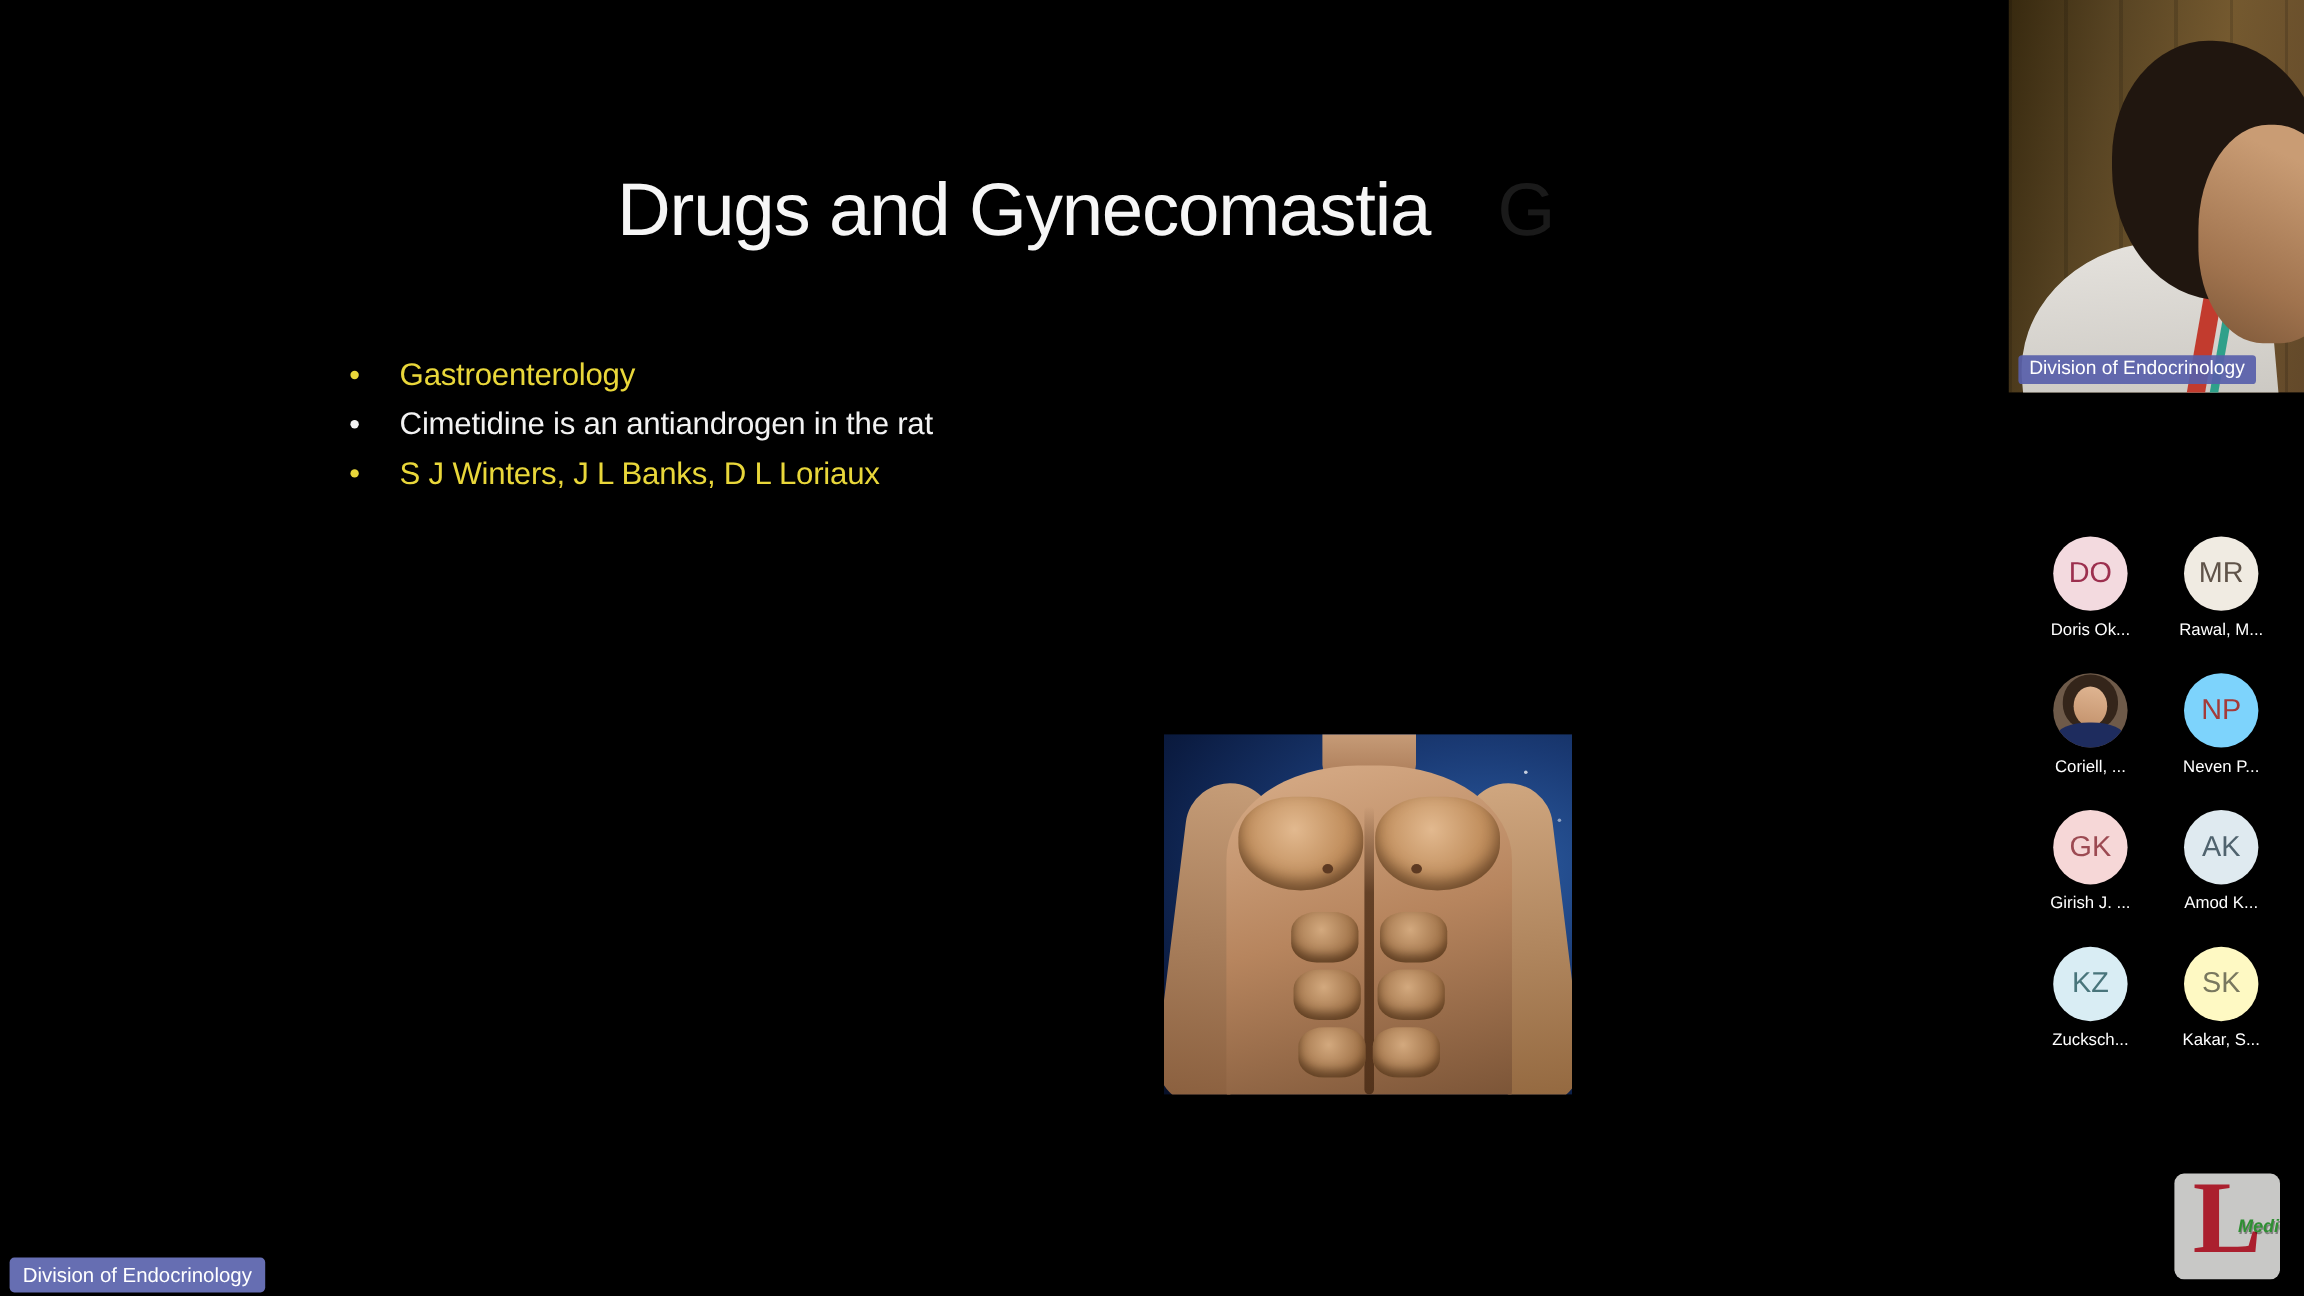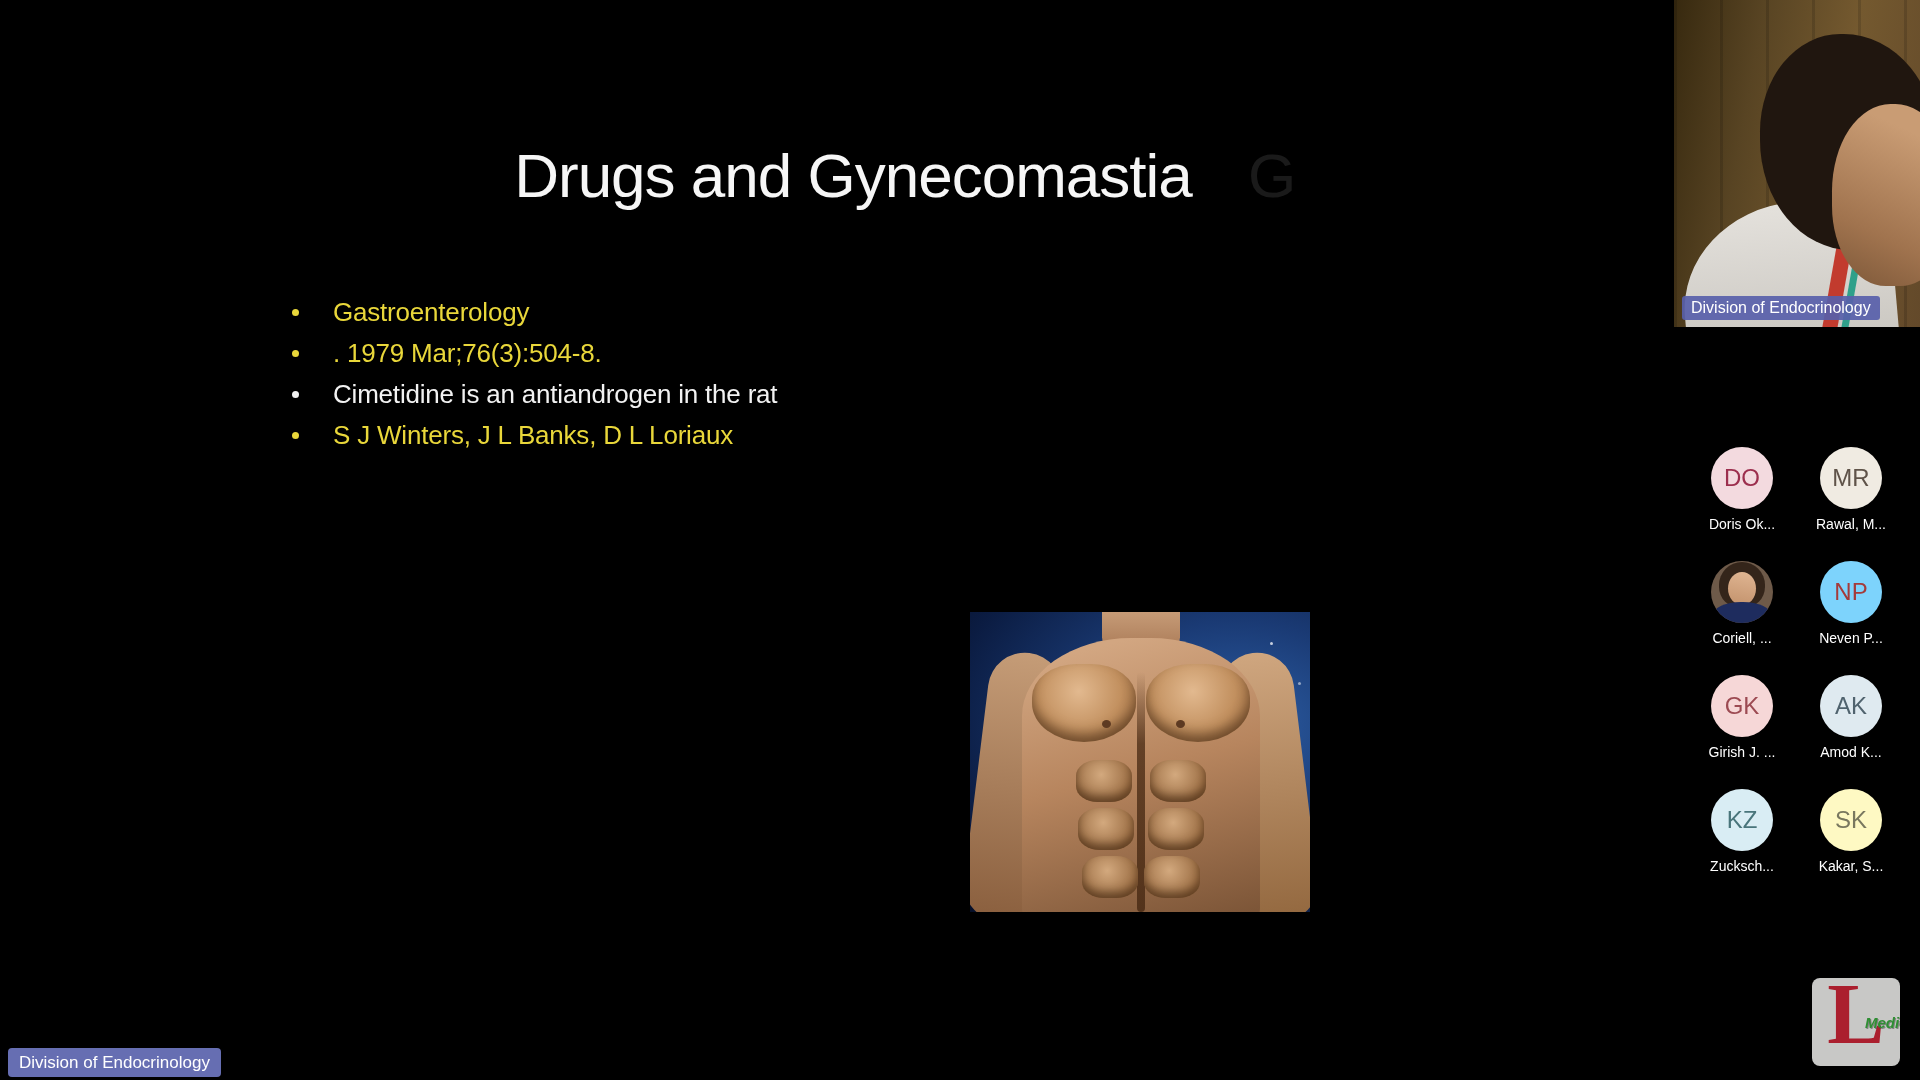--- a/index.html
+++ b/index.html
@@ -106,21 +106,20 @@
 </head>
 <body>
 
 <div class="stage">
 
   <div class="slide">
     <div class="slide-title">Drugs and Gynecomastia</div>
     <div class="ghost-g">G</div>
     <ul class="bullets">
       <li data-color="yellow">Gastroenterology</li>
-      <li data-color="yellow">. 1979 Mar;76(3):504-8.</li>
       <li data-color="white">Cimetidine is an antiandrogen in the rat</li>
       <li data-color="yellow">S J Winters, J L Banks, D L Loriaux</li>
     </ul>
 
     <div class="torso">
       <div class="speck s1"></div>
       <div class="speck s2"></div>
       <div class="t-arm left"></div>
       <div class="t-arm right"></div>
       <div class="t-neck"></div>

